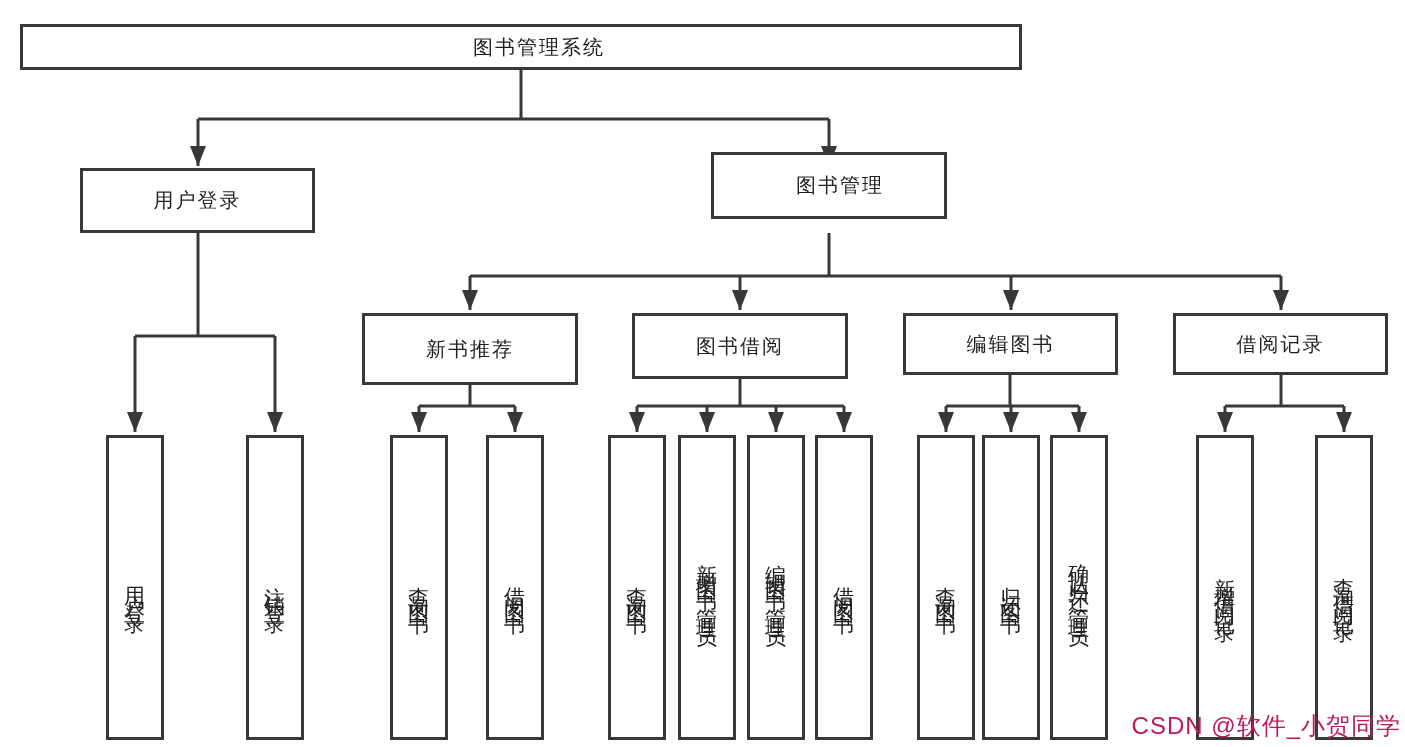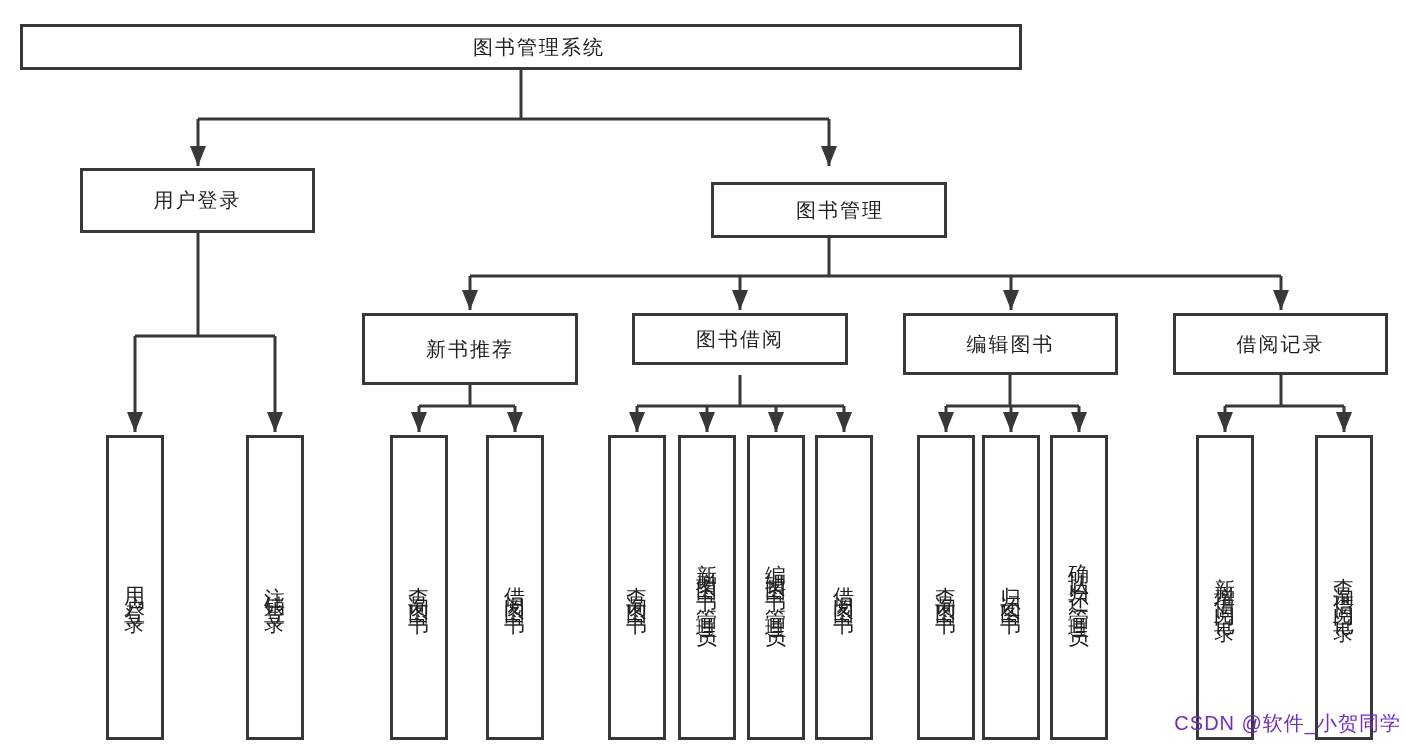--- a/index.html
+++ b/index.html
@@ -36,23 +36,23 @@
     writing-mode: vertical-rl;
     text-orientation: mixed;
     font-size: 21px;
     letter-spacing: 9px;
     line-height: 1;
   }
   .watermark {
     position: absolute;
     top: 710px;
     right: 4px;
-    font-size: 20px;
+    font-size: 24px;
     letter-spacing: 1px;
-    color: #6d28d9;
+    color: #be185d;
     white-space: nowrap;
   }
 </style>
 </head>
 <body>
 
 <div id="stage">
 
   <svg id="connectors" viewBox="0 0 1405 747" xmlns="http://www.w3.org/2000/svg">
     <defs>
@@ -114,24 +114,24 @@
         <line x1="1225" y1="406" x2="1344" y2="406"></line>
         <line x1="1225" y1="406" x2="1225" y2="432" marker-end="url(#arrow)"></line>
         <line x1="1344" y1="406" x2="1344" y2="432" marker-end="url(#arrow)"></line>
       </g>
     </g>
   </svg>
 
   <div class="node h-node" style="left:20px; top:24px; width:1002px; height:46px;padding-left:36px;">图书管理系统</div>
 
   <div class="node h-node" style="left:80px; top:168px; width:235px; height:65px;">用户登录</div>
-  <div class="node h-node" style="left:711px; top:182px; width:236px; height:56px;padding-left:22px;">图书管理</div>
+  <div class="node h-node" style="left:711px; top:152px; width:236px; height:67px;padding-left:22px;">图书管理</div>
 
   <div class="node h-node" style="left:362px; top:313px; width:216px; height:72px;">新书推荐</div>
-  <div class="node h-node" style="left:632px; top:313px; width:216px; height:52px;">图书借阅</div>
+  <div class="node h-node" style="left:632px; top:313px; width:216px; height:66px;">图书借阅</div>
   <div class="node h-node" style="left:903px; top:313px; width:215px; height:62px;">编辑图书</div>
   <div class="node h-node" style="left:1173px; top:313px; width:215px; height:62px;">借阅记录</div>
 
   <div class="node leaf" style="left:106px; top:435px; width:58px; height:305px;">用户登录</div>
   <div class="node leaf" style="left:246px; top:435px; width:58px; height:305px;">注销登录</div>
 
   <div class="node leaf" style="left:390px; top:435px; width:58px; height:305px;">查询图书</div>
   <div class="node leaf" style="left:486px; top:435px; width:58px; height:305px;">借阅图书</div>
 
   <div class="node leaf" style="left:608px; top:435px; width:58px; height:305px;">查询图书</div>

